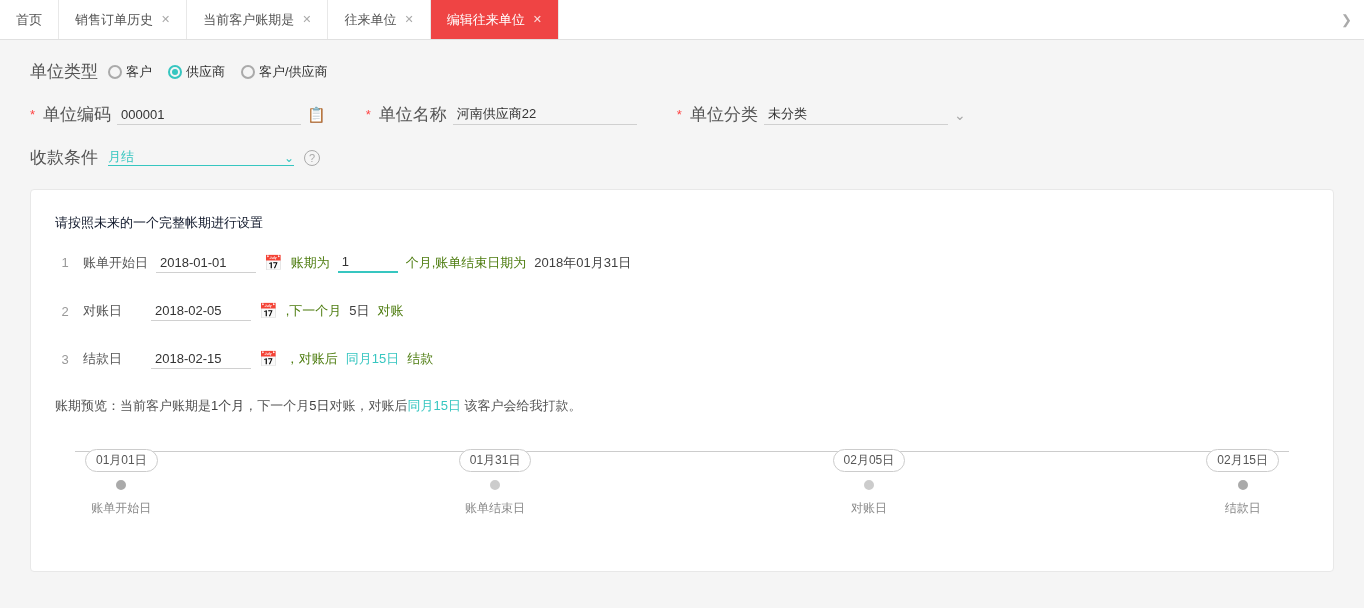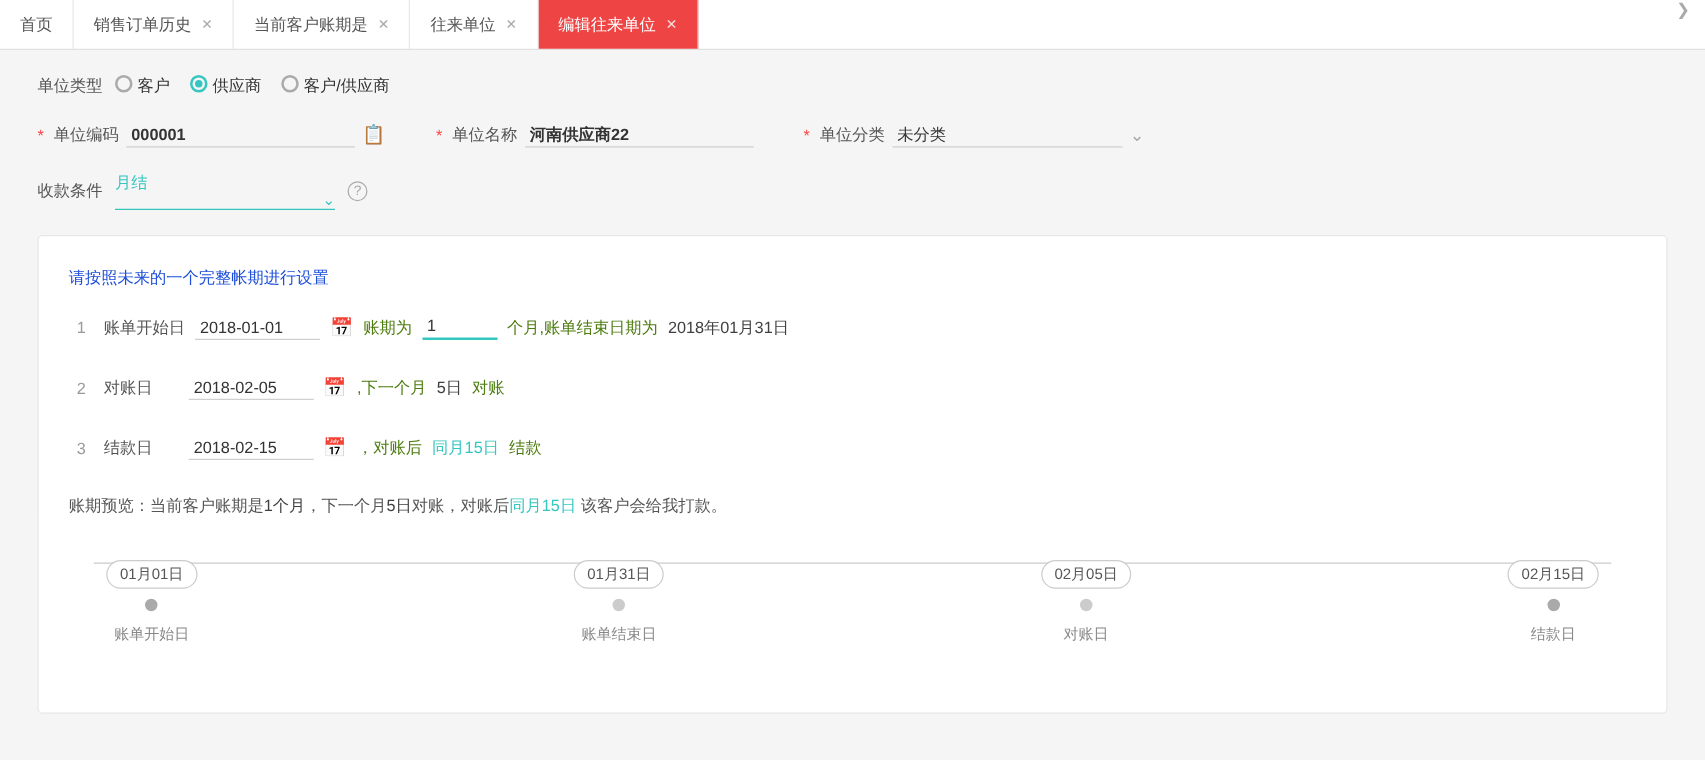--- a/index.html
+++ b/index.html
@@ -1,21 +1,21 @@
 <!DOCTYPE html>
 <html><head>
   <meta charset="utf-8">
   <style>
     * { box-sizing: border-box; margin: 0; padding: 0; }
     body { font-family: "Microsoft YaHei", "PingFang SC", sans-serif; font-size: 13px; background: #f5f5f5; color: #333; }
 
     
     .tabs-bar {
       display: flex;
-      align-items: flex-start;
+      align-items: center;
       background: #fff;
       border-bottom: 1px solid #e0e0e0;
       height: 40px;
     }
     .tab {
       display: flex;
       align-items: center;
       padding: 0 16px;
       height: 100%;
       cursor: pointer;
@@ -57,34 +57,34 @@
     .form-row {
       display: flex;
       align-items: center;
       margin-bottom: 20px;
       flex-wrap: wrap;
       gap: 10px;
     }
     .form-label {
       color: #555;
       white-space: nowrap;
-      font-size: 13px;
+      font-size: 17px;
     }
     .required-star {
       color: #f44;
       margin-right: 2px;
     }
     .radio-group {
       display: flex;
       align-items: center;
       gap: 16px;
     }
     .radio-item {
       display: flex;
-      align-items: flex-start;
+      align-items: center;
       gap: 4px;
       cursor: pointer;
     }
     .radio-circle {
       width: 14px;
       height: 14px;
       border-radius: 50%;
       border: 2px solid #aaa;
       display: flex;
       align-items: center;
@@ -108,33 +108,31 @@
     }
     .field-input {
       border: none;
       border-bottom: 1px solid #d0d0d0;
       outline: none;
       font-size: 13px;
       padding: 2px 4px;
       background: transparent;
       color: #333;
       min-width: 120px;
-      font-weight: bold;
     }
     .calendar-icon {
       color: #36c6c0;
       cursor: pointer;
       font-size: 15px;
     }
     .dropdown-input-wrap {
       display: flex;
       align-items: flex-end;
       border-bottom: 1px solid #36c6c0;
       min-width: 120px;
-      flex-direction: column;
     }
     .dropdown-input {
       border: none;
       outline: none;
       font-size: 13px;
       color: #36c6c0;
       background: transparent;
       min-width: 80px;
     }
     .dropdown-chevron-blue {
@@ -172,21 +170,21 @@
 
     
     .card {
       background: #fff;
       border: 1px solid #e8e8e8;
       border-radius: 4px;
       padding: 24px;
       margin-bottom: 20px;
     }
     .card-hint {
-      color: #1d4ed8;
+      color: #0f172a;
       font-size: 13px;
       margin-bottom: 20px;
     }
 
     
     .row-item {
       display: flex;
       align-items: center;
       margin-bottom: 28px;
       gap: 8px;

